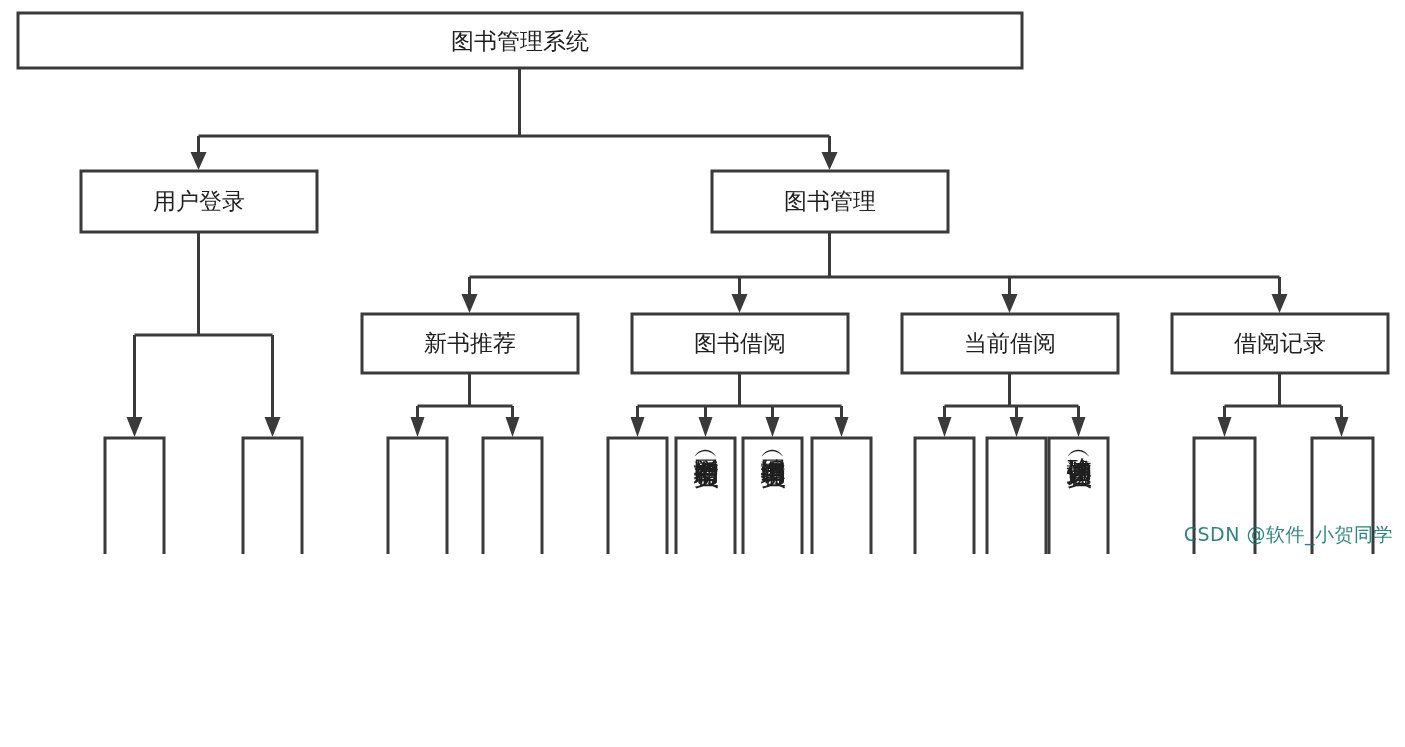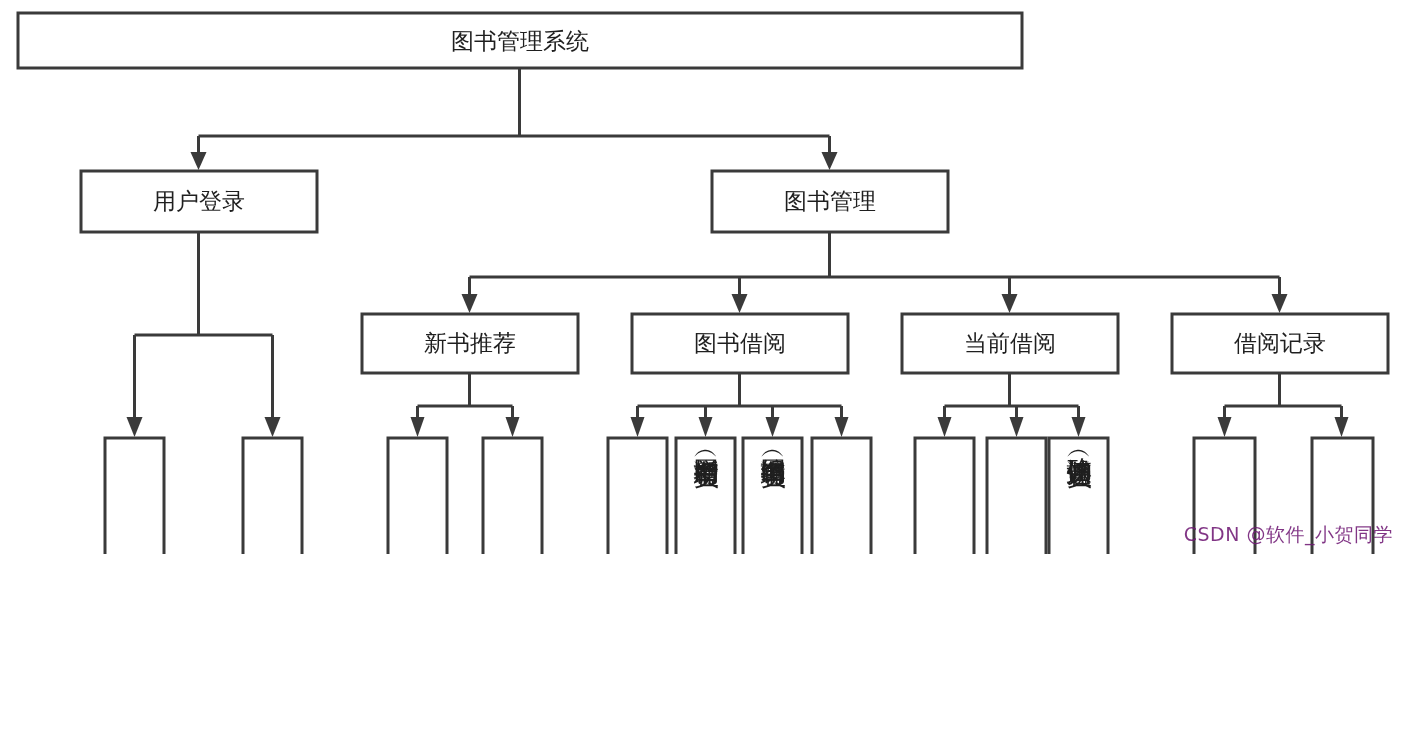--- a/index.html
+++ b/index.html
@@ -64,21 +64,21 @@
     letter-spacing: 1px;
     white-space: nowrap;
     text-align: center;
   }
   .watermark {
     position: absolute;
     right: 12px;
     bottom: 6px;
     font-family: "DejaVu Sans", "Liberation Sans", sans-serif;
     font-size: 19px;
-    color: #701a75;
+    color: #0f766e;
     opacity: 0.88;
     white-space: nowrap;
     letter-spacing: 0.5px;
     text-align: right;
   }
 </style>
 </head>
 <body>
 
 <div id="diagram-root">

